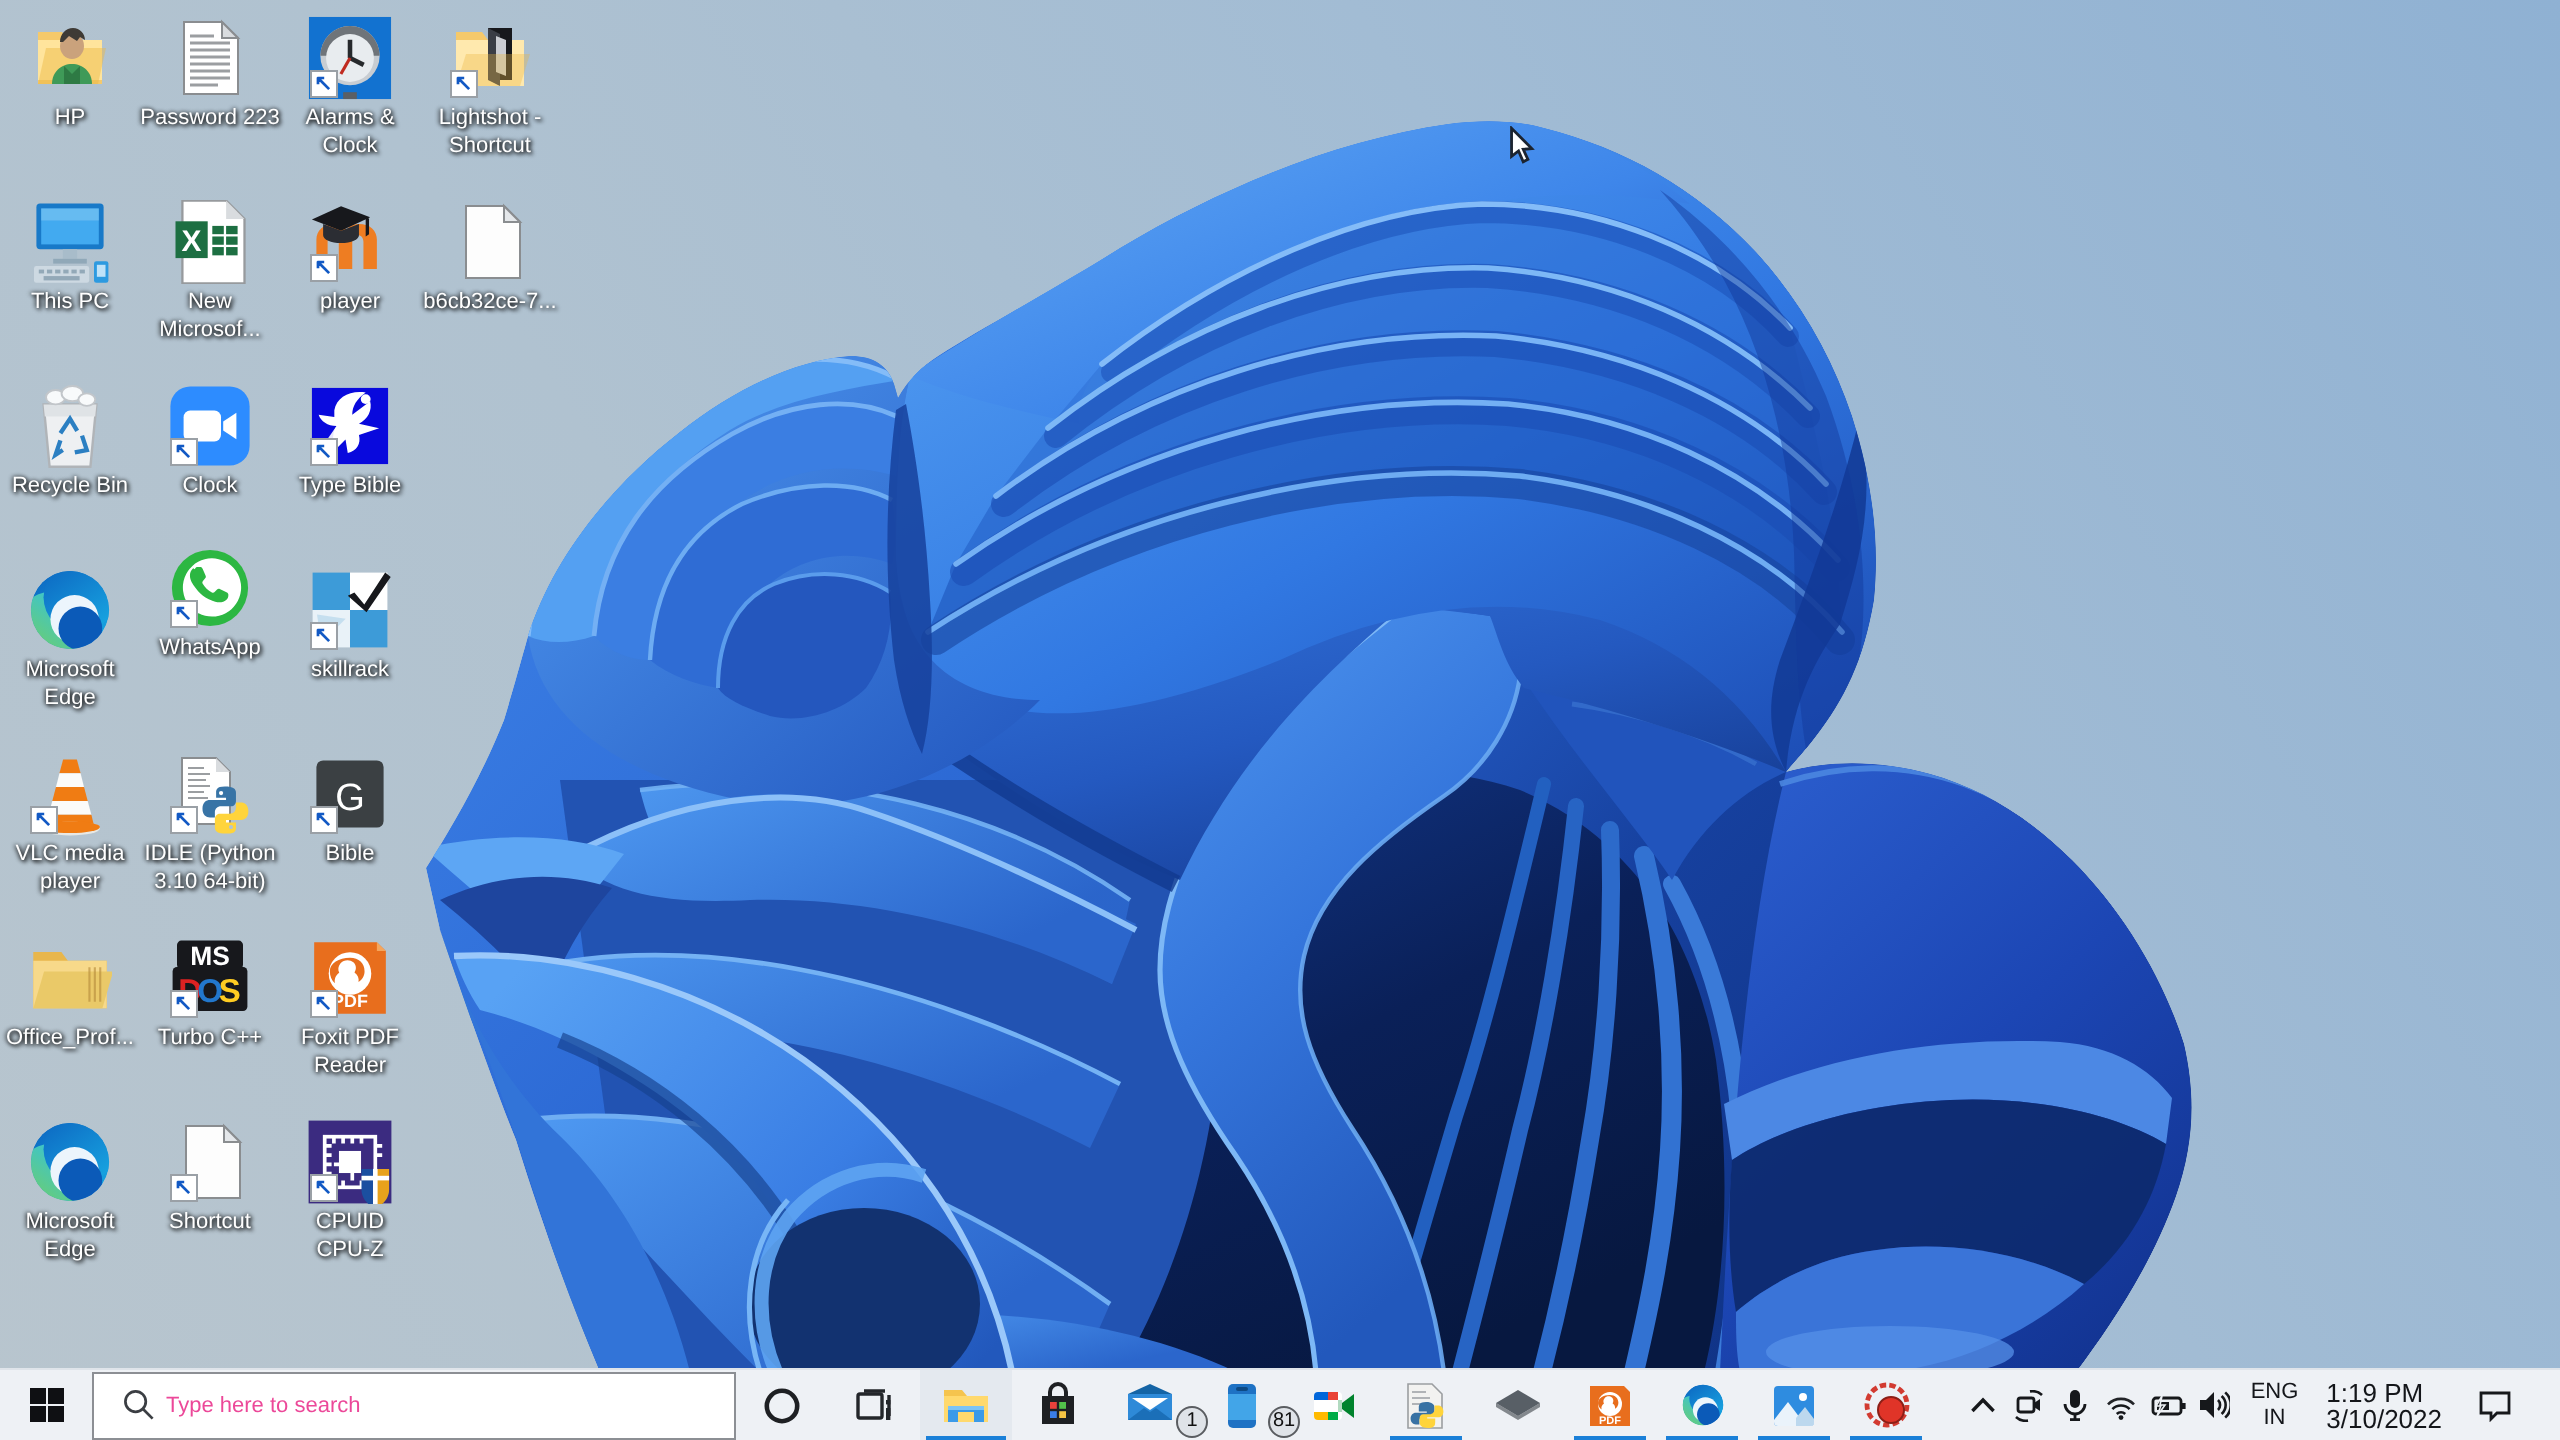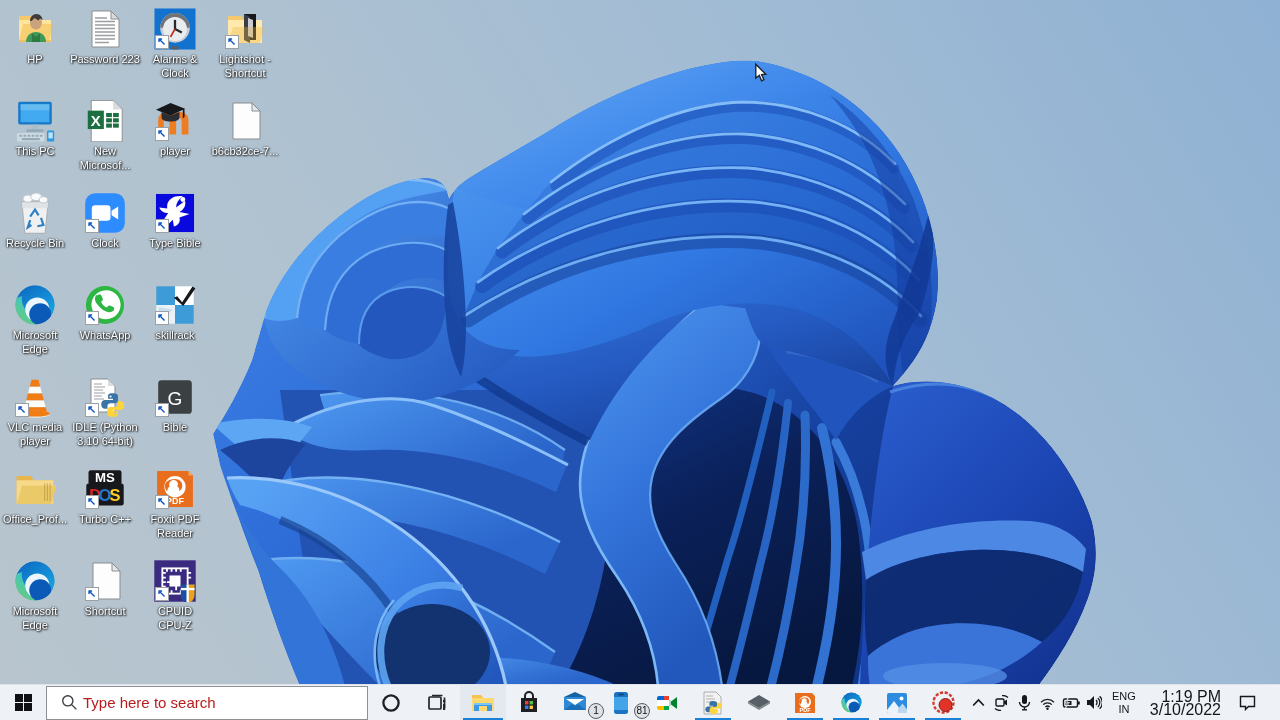--- a/index.html
+++ b/index.html
@@ -12,29 +12,29 @@
 .img svg { position:absolute; left:0; top:0; }
 .lbl { font-size:11px; line-height:14px; color:#fff; margin-top:2px;
   text-shadow:1px 1px 2px rgba(0,0,0,0.95), 0 0 2px rgba(0,0,0,0.6), -1px 0 2px rgba(0,0,0,0.4); }
 .sc { position:absolute; left:1px; bottom:1px; width:14px; height:14px; background:#fff;
   border:1px solid #9aa0a6; }
 .sc:after { content:"\2196"; position:absolute; left:1px; top:-1px; font-size:11px; color:#1259c4; font-weight:bold; }
 #taskbar { position:absolute; left:0; bottom:0; width:1280px; height:36px; background:#eef1f5;
   display:flex; align-items:center; border-top:1px solid #dfe4ea; }
 #start { width:46px; height:36px; display:flex; align-items:center; justify-content:center; }
 #search { width:322px; height:34px; background:#fff; border:1px solid #8c8f94; display:flex; align-items:center; margin-top:0px; }
-#search span { color:#b91c1c; font-size:15px; margin-left:5px; }
+#search span { color:#ec4899; font-size:11px; margin-left:5px; }
 .tbicon { width:46px; height:36px; display:flex; align-items:center; justify-content:center; position:relative; }
 .tbicon.run:after { content:""; position:absolute; bottom:0; left:5px; right:5px; height:3px; background:#1a80d8; }
 .tbicon.act { background:#e4e9ef; }
 .tbicon.act:after { content:""; position:absolute; bottom:0; left:3px; right:3px; height:3px; background:#1a80d8; }
 #tray { margin-left:auto; display:flex; align-items:center; height:36px; }
 .trayico { width:23px; height:36px; display:flex; align-items:center; justify-content:center; }
 #lang { text-align:center; font-size:11px; line-height:13px; color:#14161a; padding:0 7px; }
-#clock { text-align:right; font-size:16px; line-height:13px; color:#14161a; padding:0 7px; }
+#clock { text-align:left; font-size:13px; line-height:13px; color:#14161a; padding:0 7px; }
 #action { width:52px; height:36px; display:flex; align-items:center; justify-content:center; padding-right:14px; }
 #cursor { position:absolute; left:755px; top:63px; }
 .badge { position:absolute; right:-6px; bottom:2px; background:#dfe3e8; border:1px solid #5a5d61; border-radius:50%; font-size:10px; color:#111; width:16px; height:16px; line-height:14px; text-align:center; }
 </style>
 </head>
 <body>
 <svg id="bloom" width="1280" height="720" viewBox="0 0 1280 720">
 <defs>
 <linearGradient id="gBase" x1="0" y1="0.1" x2="1" y2="0.8">
   <stop offset="0" stop-color="#4188ec"></stop>
@@ -386,21 +386,21 @@
 <circle cx="13" cy="28" r="15" fill="url(#e1g)"></circle>
 <circle cx="25" cy="15.5" r="15.5" fill="url(#e1a)"></circle>
 <circle cx="23" cy="25" r="10.5" fill="#ecf5fc"></circle>
 <circle cx="25.5" cy="29" r="9.5" fill="#0b5ab8"></circle>
             </g>
           </g>
         </svg>
 </div>
       <div class="lbl">Microsoft<br>Edge</div>
     </div>
-<div class="icon" style="left:68px;top:284px">
+<div class="icon" style="left:68px;top:273px">
       <div class="img">
 <svg width="42" height="42" viewBox="0 0 42 42">
           <g transform="translate(21 21) scale(1.12) translate(-21 -21)">
             <circle cx="21" cy="21" r="17" fill="#2cb742"></circle>
             <path fill="#fff" d="M9.5 33.5l1.8-5.2a13 13 0 1 1 4.6 4z"></path>
             <path fill="#2cb742" d="M14.2 12.6c.4-1 .9-1 1.3-1h1.1c.35 0 .8.1 1.15.9l1.3 3c.2.4.1.85-.2 1.2l-1 1.2c-.3.35-.35.8-.1 1.2.9 1.6 2.4 3 4.1 3.9.45.2.9.15 1.2-.2l1.1-1.1c.35-.35.8-.45 1.2-.25l3 1.4c.7.35.85.8.85 1.15 0 .45 0 .95-.25 1.5-.45.9-1.75 1.75-2.9 1.85-1.05.1-2.35.25-5.6-1.3-4-1.95-6.6-6-6.8-6.3-.2-.25-1.6-2.2-1.6-4.2 0-1.95 1-2.9 1.45-3.4z"></path>
           </g>
         </svg>
 <div class="sc"></div>
       </div>

